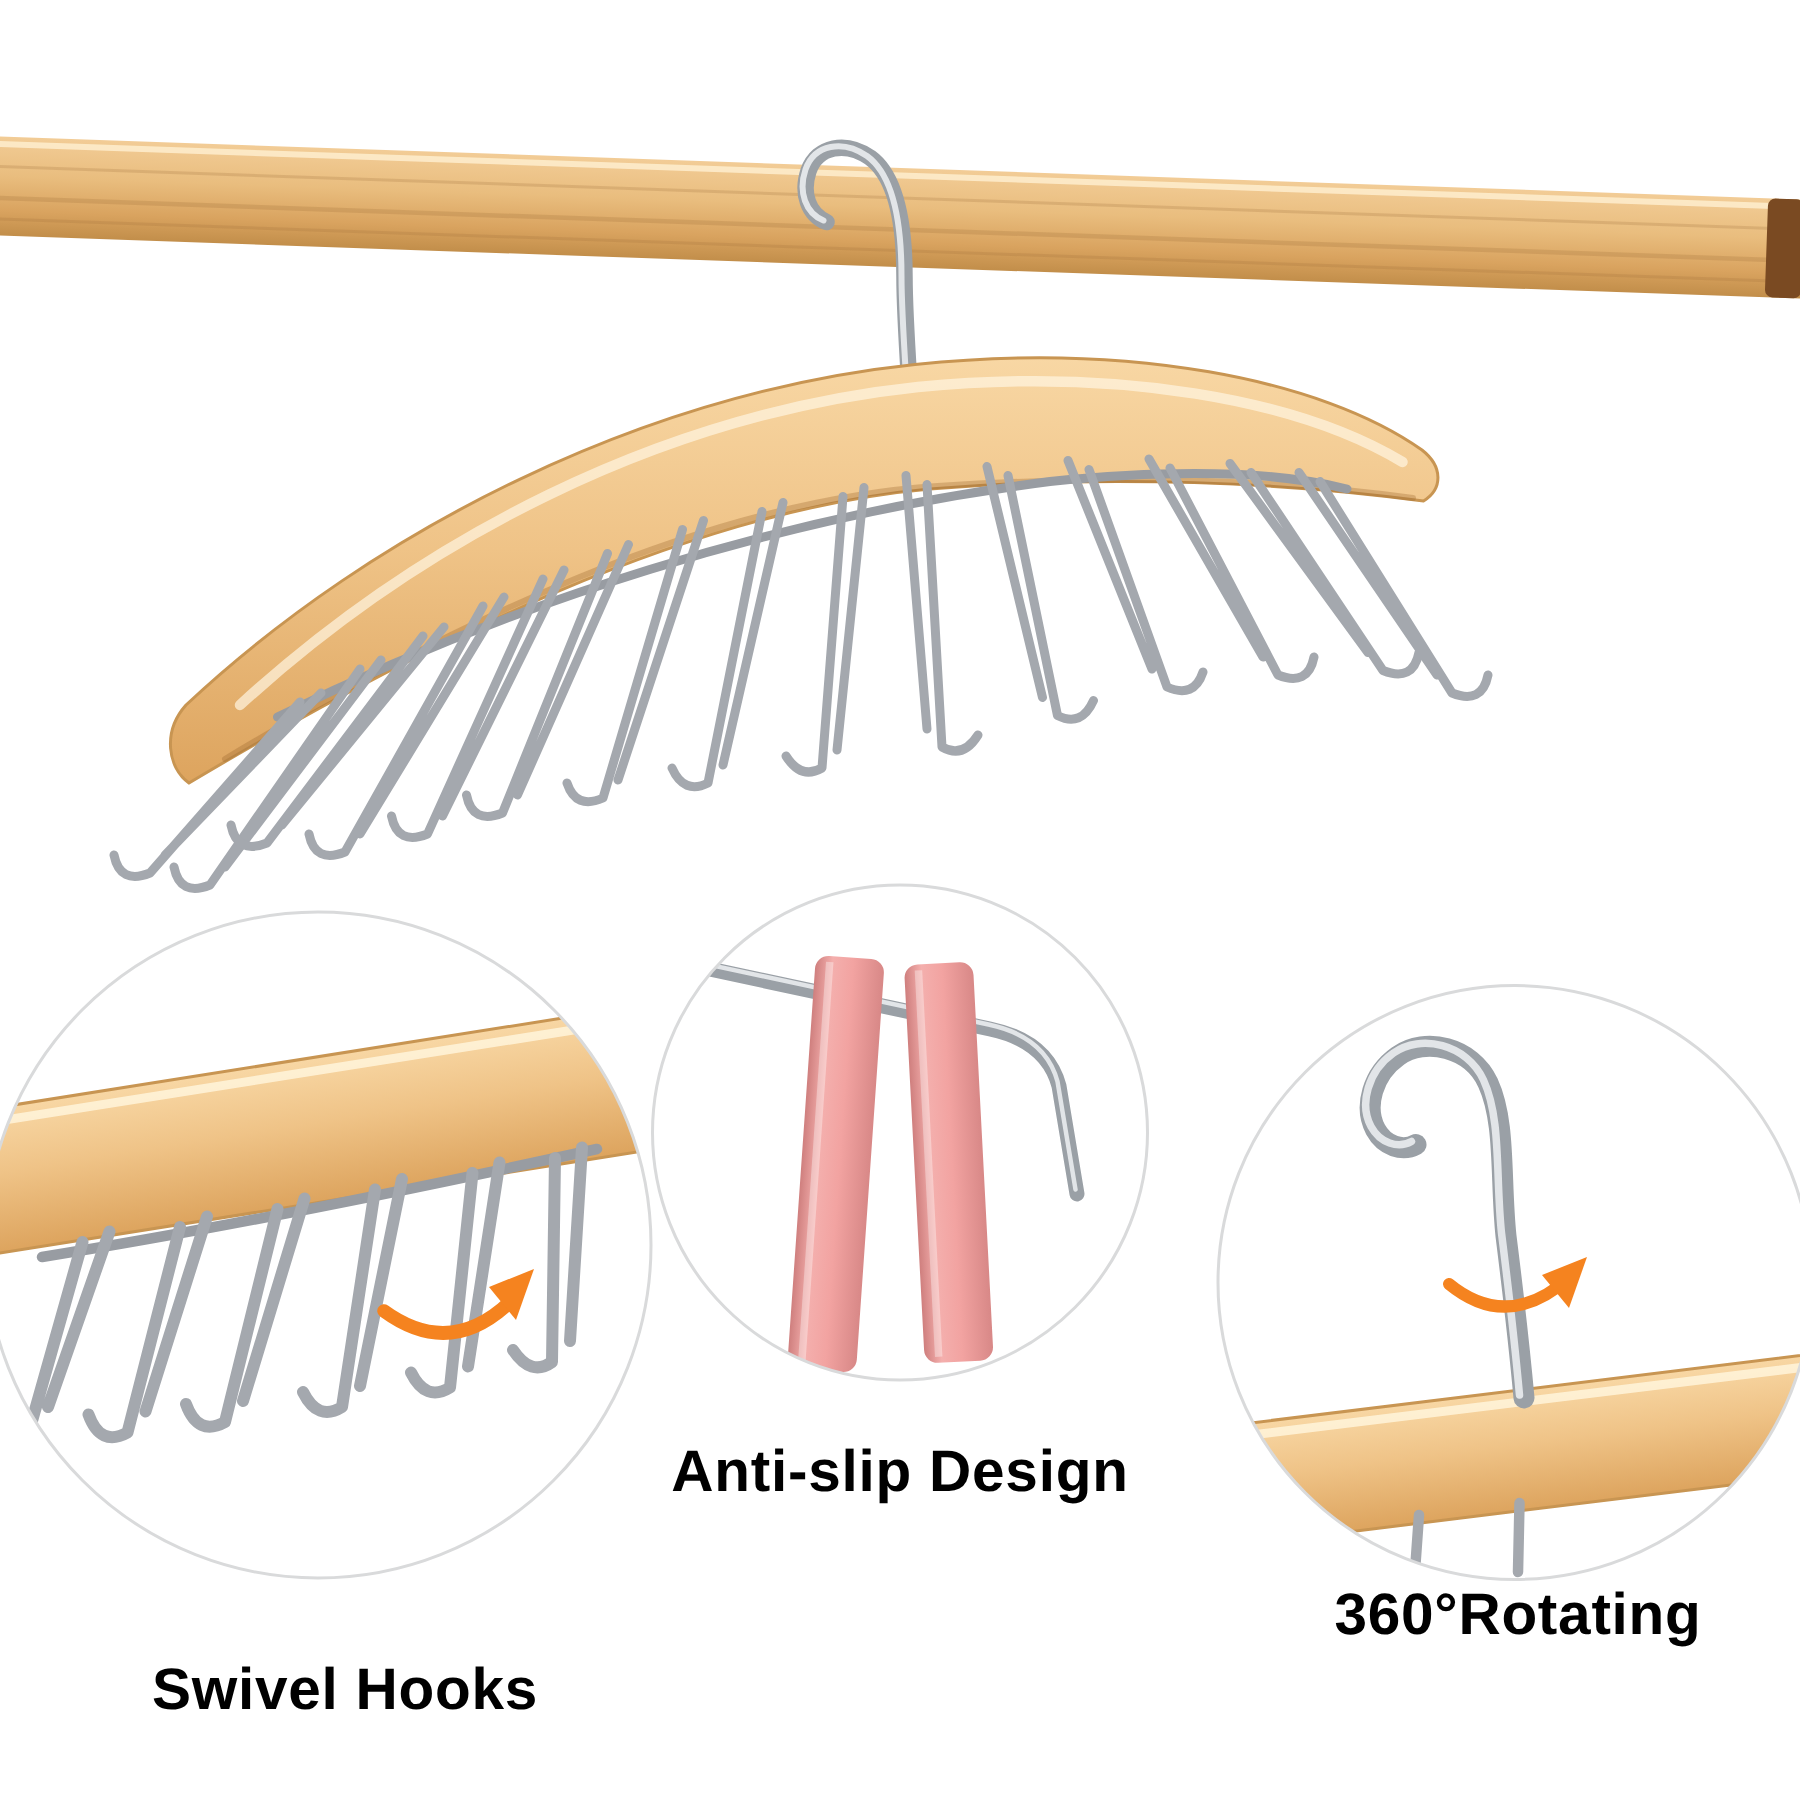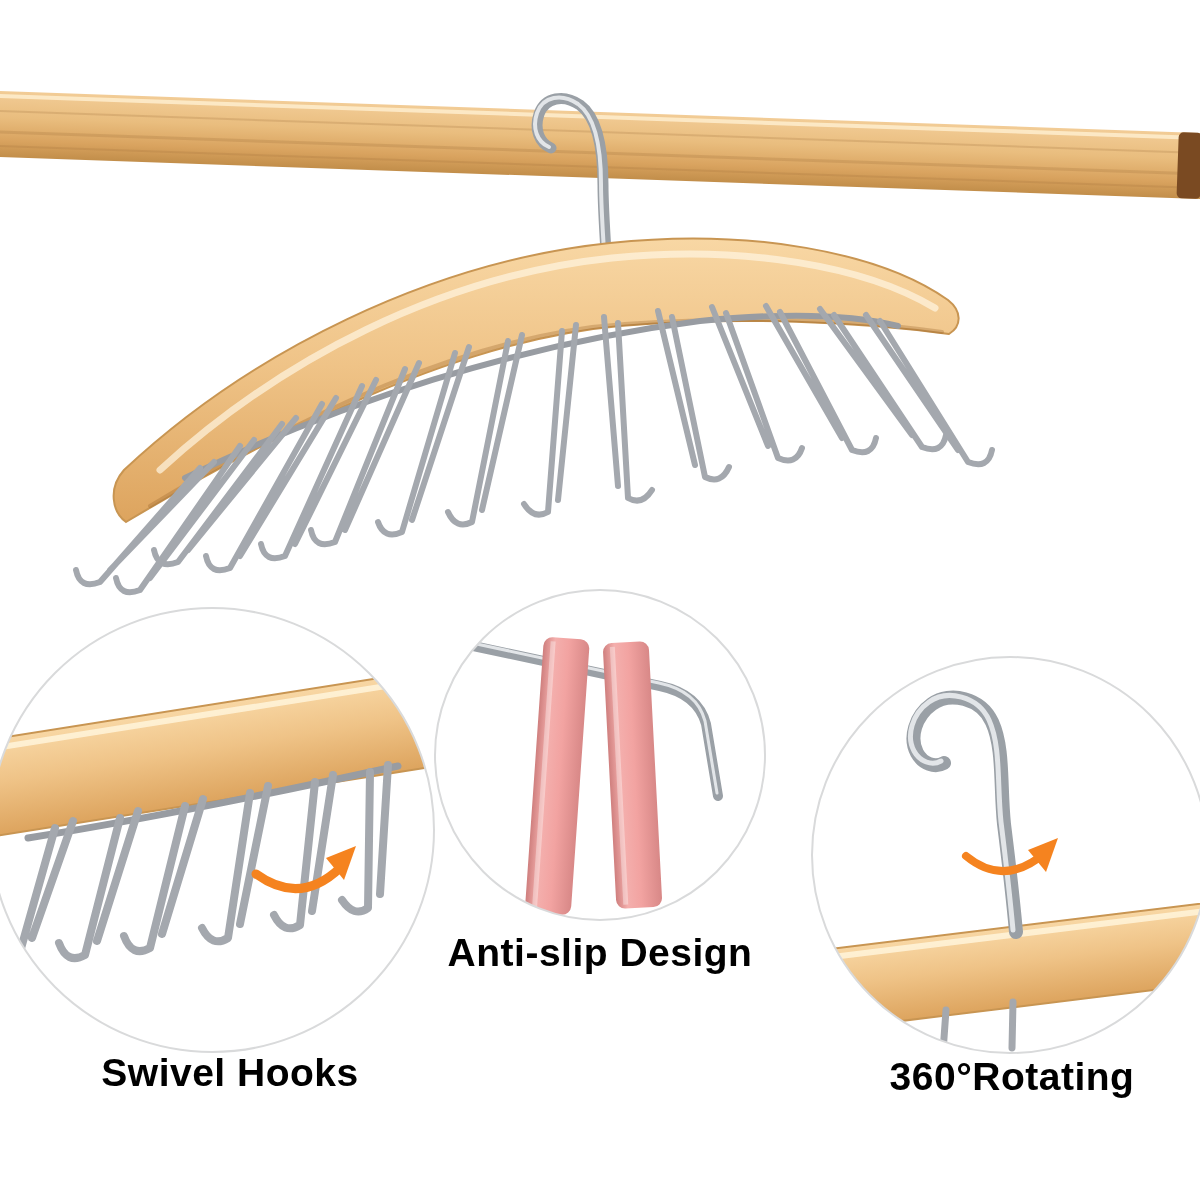--- a/index.html
+++ b/index.html
@@ -147,21 +147,21 @@
         <path d="M1016 932 C1012 888 1008 856 1004 824 C1000 786 1004 748 992 722 C981 698 950 691 932 704 C915 716 909 738 917 753 C923 764 935 768 944 763" fill="none" stroke="#e2e5e8" stroke-width="5" stroke-linecap="round" transform="translate(-3,-2)"></path>
         <g>
           <path d="M966 856 Q1005 888 1046 852" fill="none" stroke="#f5831f" stroke-width="8" stroke-linecap="round"></path>
           <path d="M1058 838 L1028 850 L1046 872 Z" fill="#f5831f"></path>
         </g>
       </g>
       <circle cx="1010" cy="855" r="198" fill="none" stroke="#d9dadb" stroke-width="2"></circle>
     </g>
   </svg>
 
-  <div class="label" style="left:230px; top:1052px;">Swivel Hooks</div>
+  <div class="label" style="left:230px; top:1106px;">Swivel Hooks</div>
 
-  <div class="label" style="left:600px; top:932px;">Anti-slip Design</div>
+  <div class="label" style="left:600px; top:961px;">Anti-slip Design</div>
 
   <div class="label" style="left:1012px; top:1056px;">
     <div>360°Rotating</div>
   </div>
 
 </div>
 
 </body></html>

